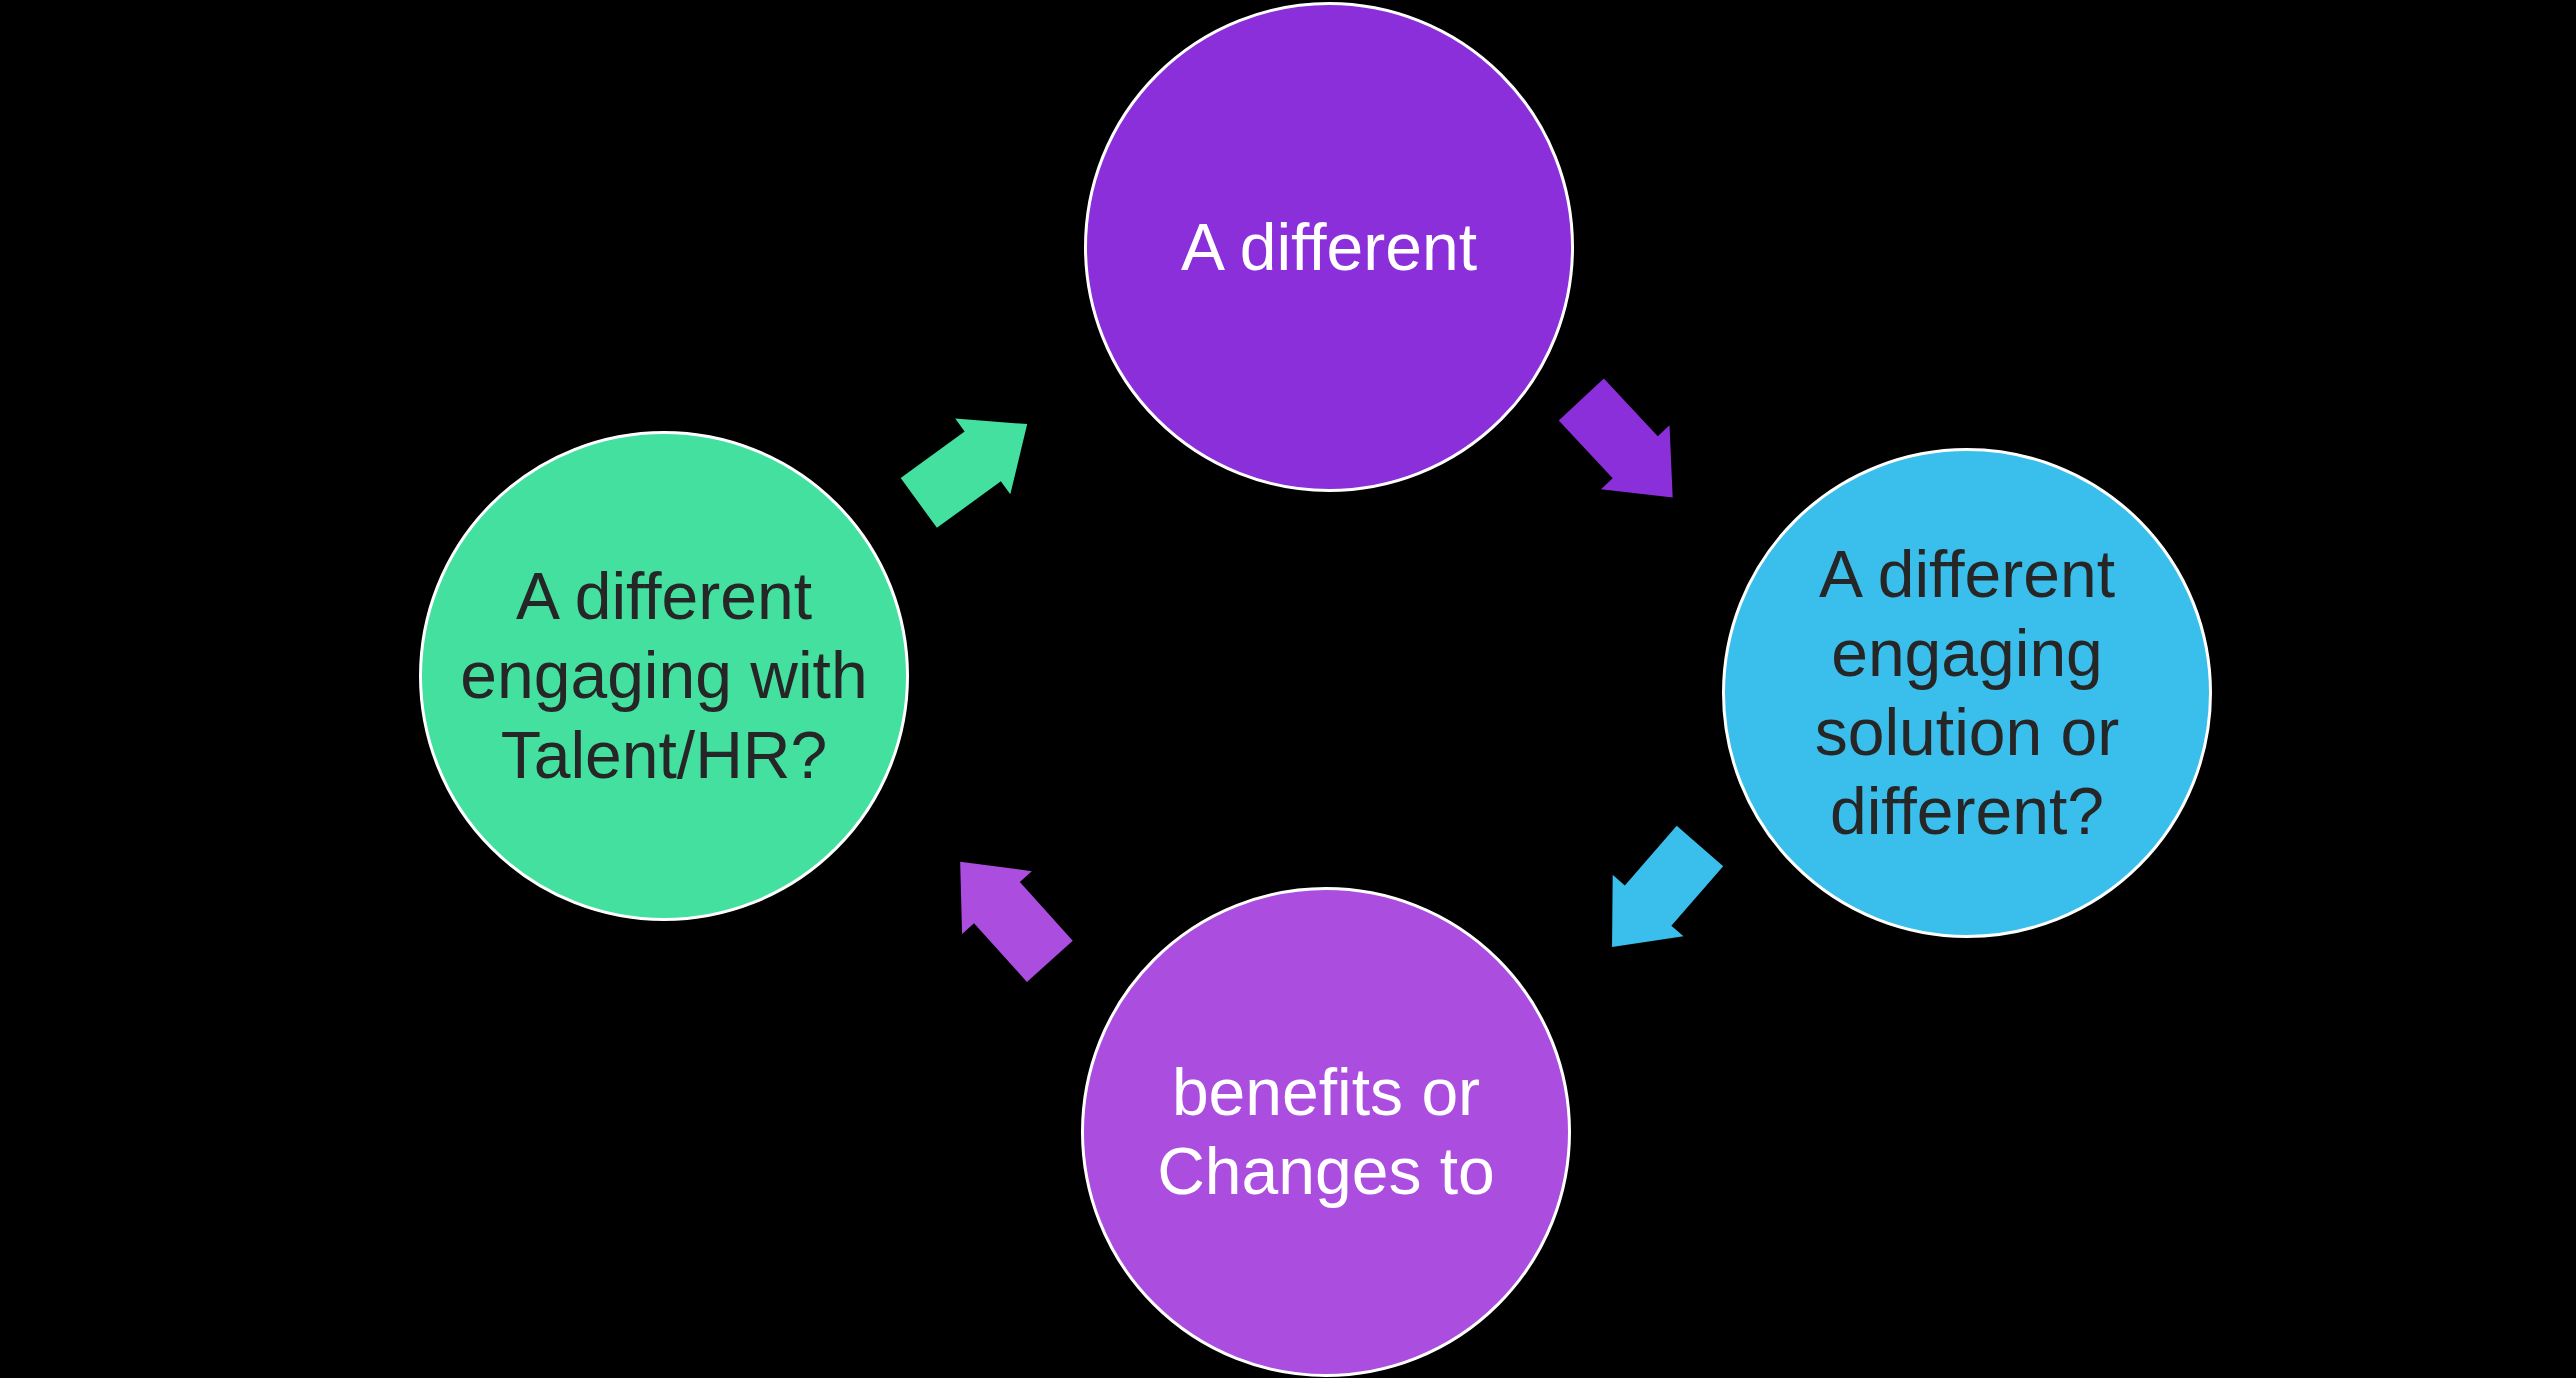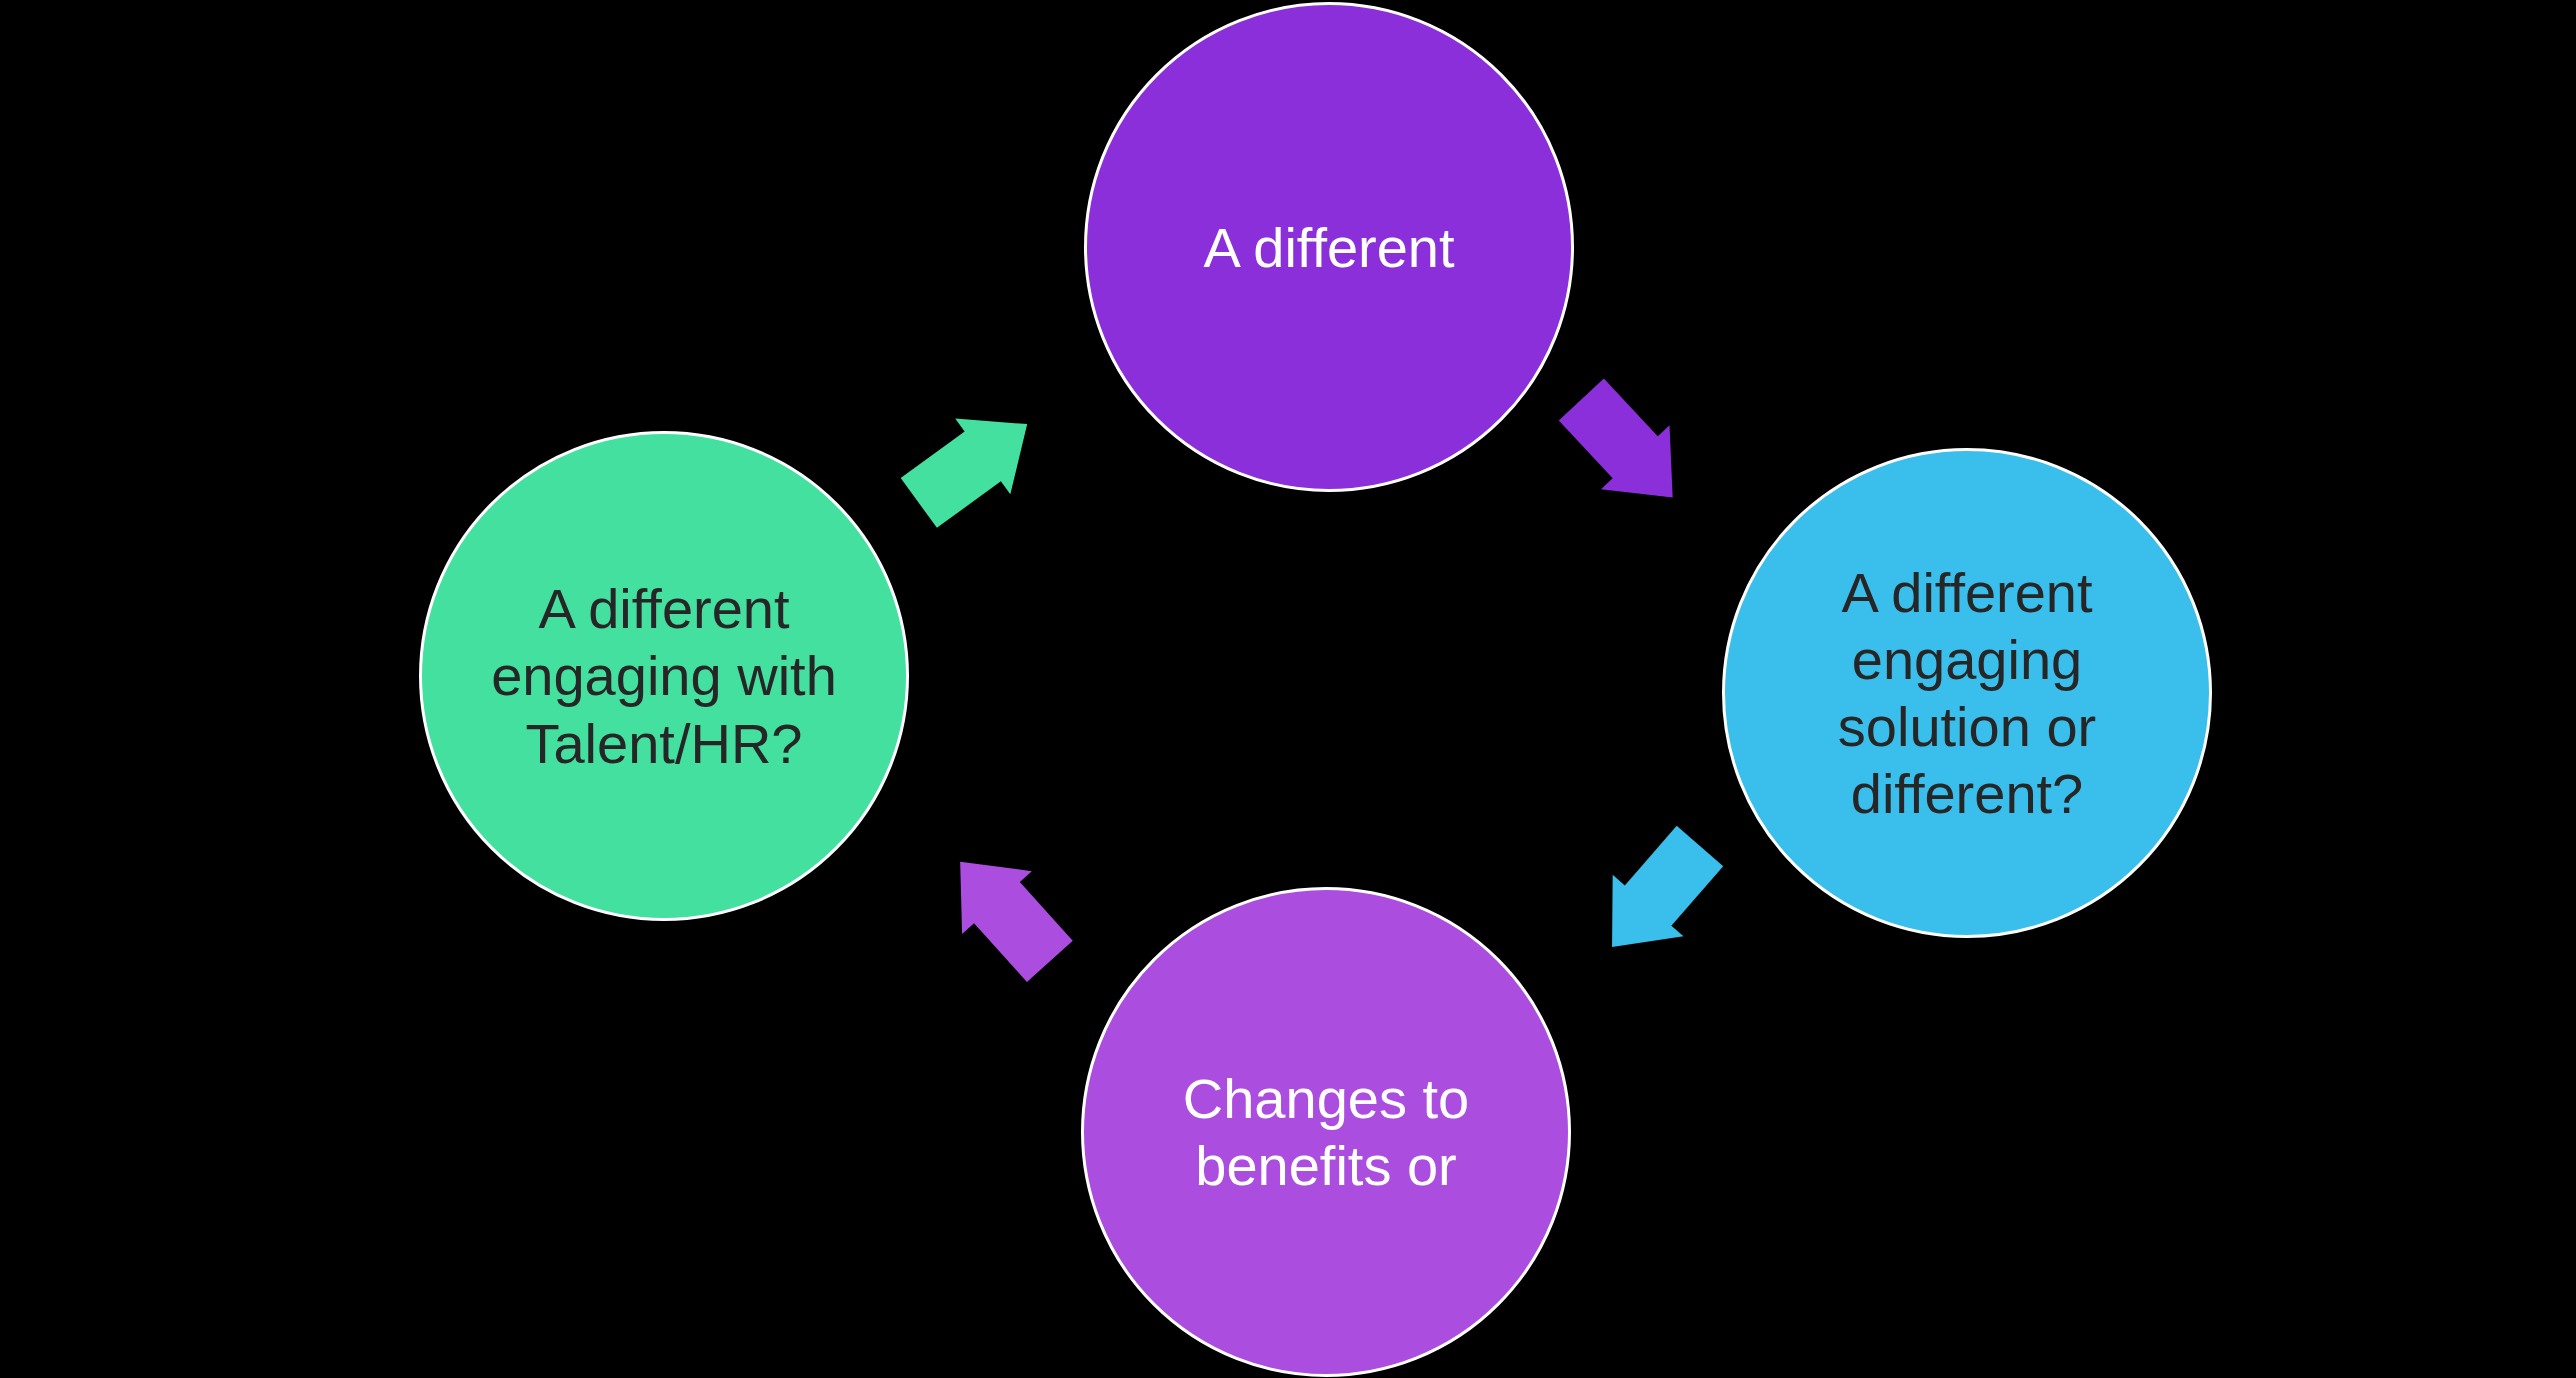--- a/index.html
+++ b/index.html
@@ -27,21 +27,21 @@
     height: 490px;
     border-radius: 50%;
     border: 3.4px solid #ffffff;
     box-sizing: border-box;
     display: flex;
     align-items: center;
     justify-content: center;
     text-align: center;
   }
   .circle-label {
-    font-size: 56px;
+    font-size: 66px;
     line-height: 1.2;
     font-weight: 400;
     letter-spacing: 0px;
   }
   .circle-label .line {
     display: block;
     white-space: nowrap;
   }
   .arrow {
     position: absolute;
@@ -72,22 +72,22 @@
     <div class="circle-label" style="color: rgb(38, 38, 38);">
       <span class="line">A different</span>
       <span class="line">engaging</span>
       <span class="line">solution or</span>
       <span class="line">different?</span>
     </div>
   </div>
 
   <div class="circle" id="node-benefits" style="background-color: rgb(171, 78, 223);">
     <div class="circle-label" style="color: rgb(255, 255, 255);">
+      <span class="line">benefits or</span>
       <span class="line">Changes to</span>
-      <span class="line">benefits or</span>
     </div>
   </div>
 
   <div class="circle" id="node-engaging" style="background-color: rgb(67, 224, 160);">
     <div class="circle-label" style="color: rgb(38, 38, 38);">
       <span class="line">A different</span>
       <span class="line">engaging with</span>
       <span class="line">Talent/HR?</span>
     </div>
   </div>

